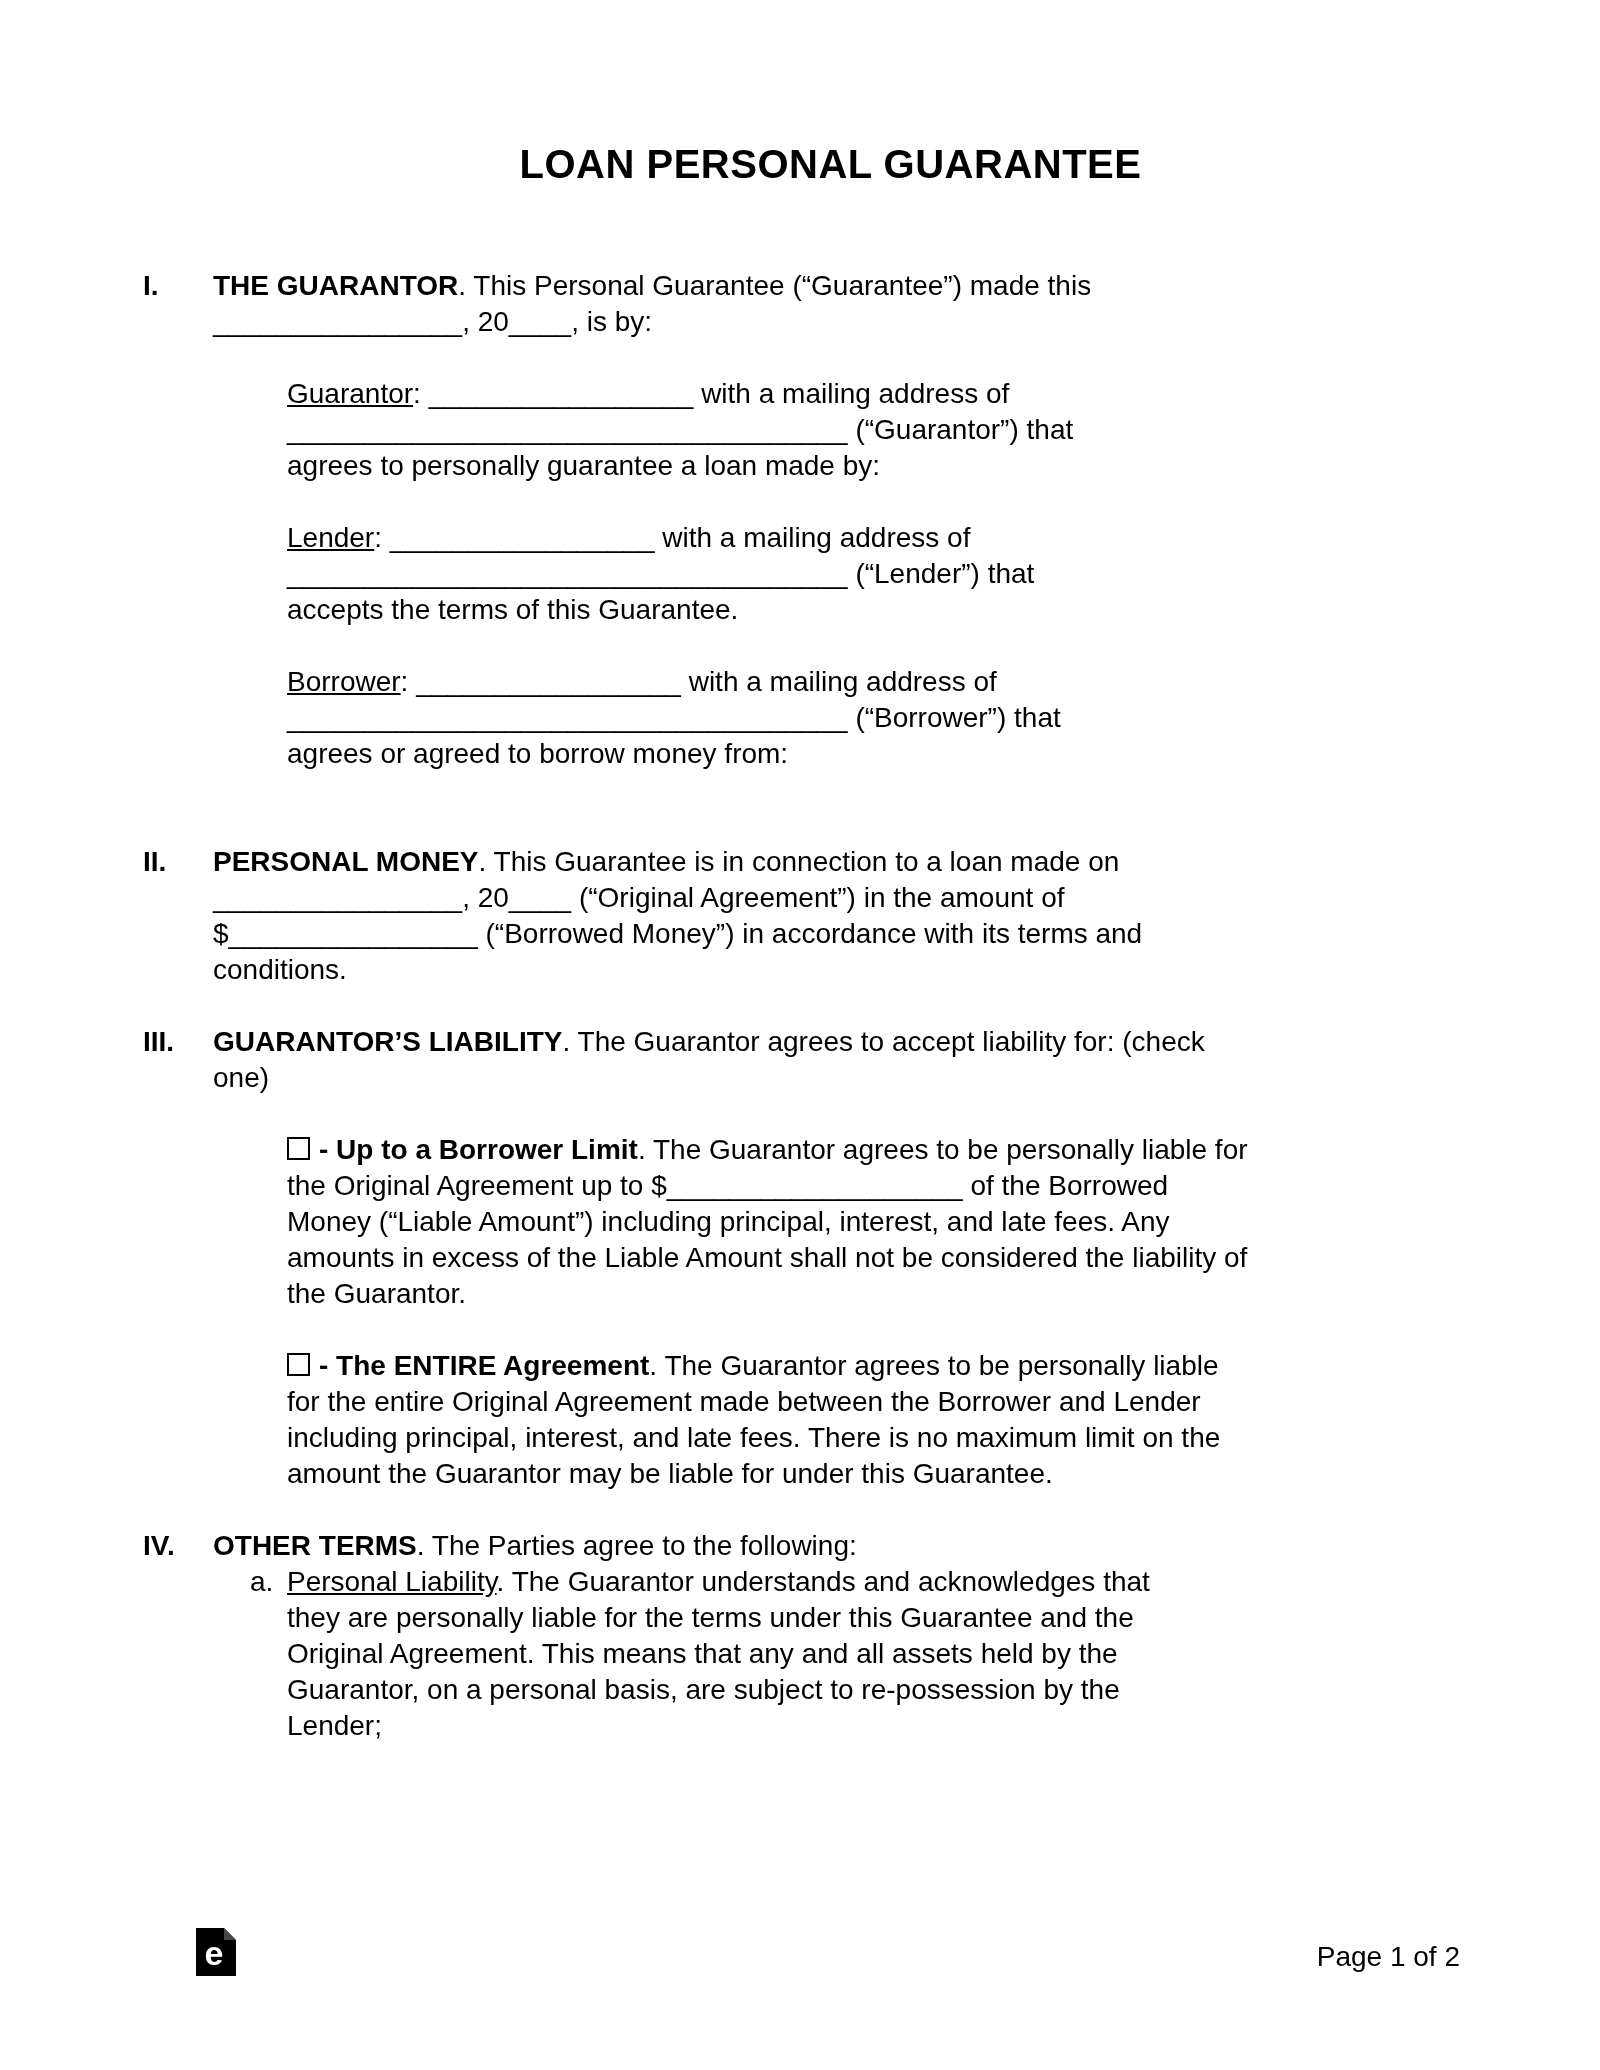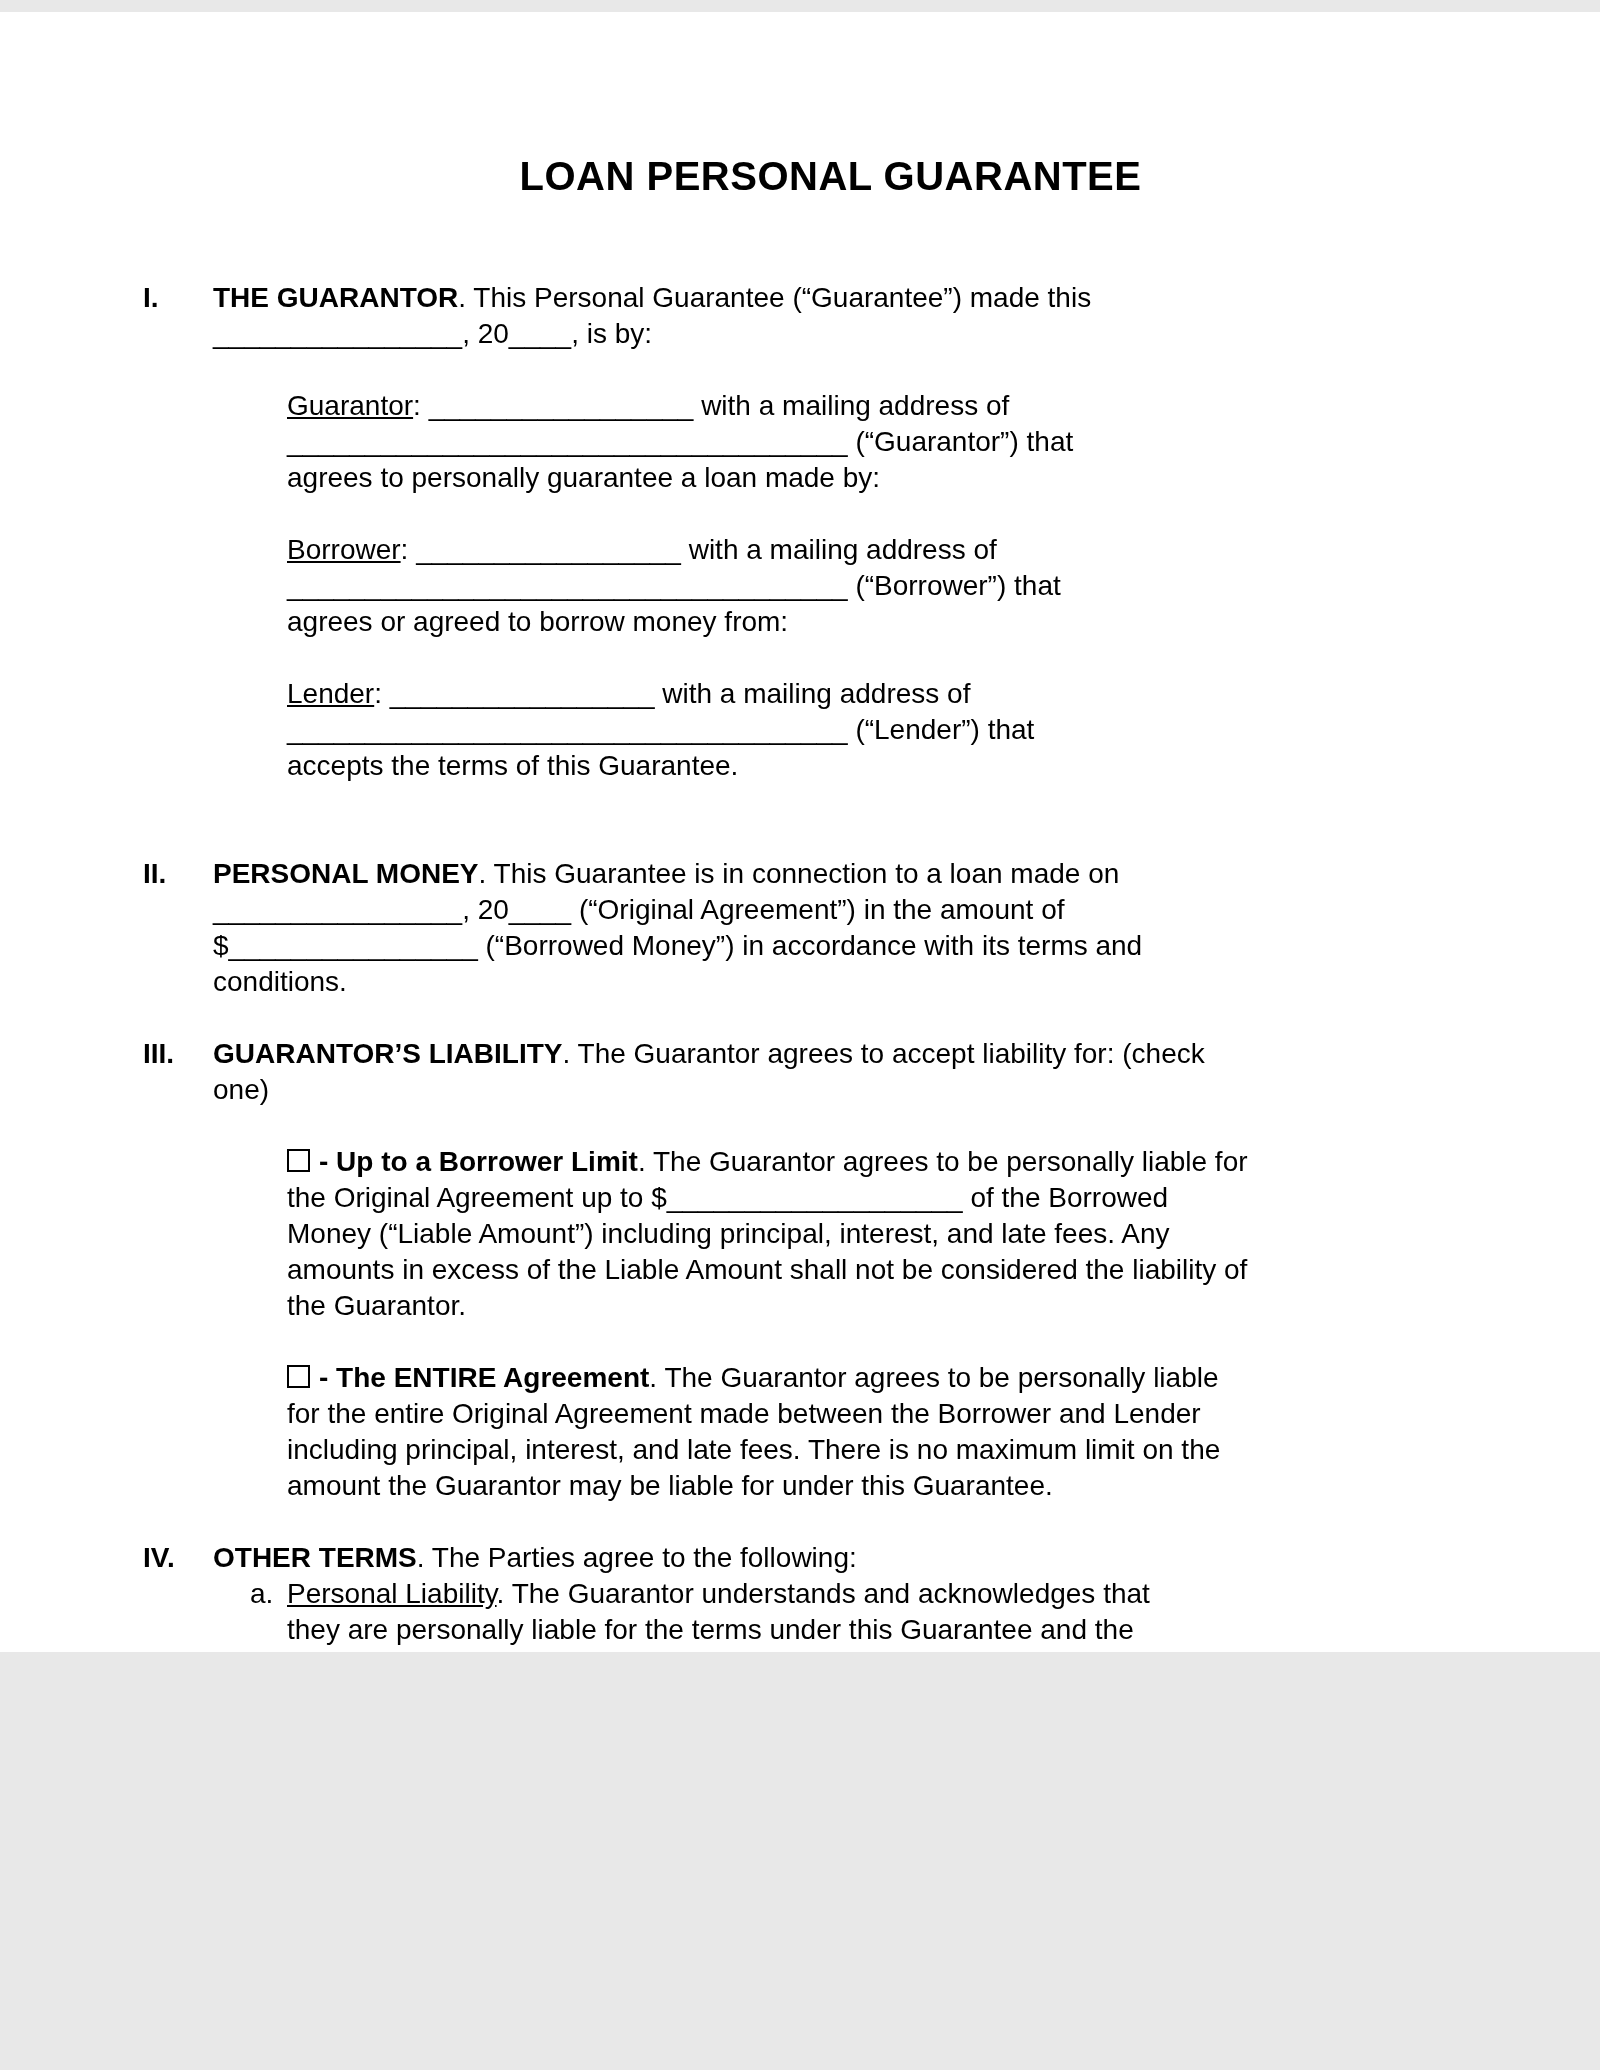--- a/index.html
+++ b/index.html
@@ -1,17 +1,17 @@
 <!DOCTYPE html>
 <html><head>
 <meta charset="utf-8">
 <style>
   html,body { margin:0; padding:0; background:#e8e8e8; }
   .page {
-    width:1600px; height:1640px; position:relative; margin:12px auto;
+    width:1600px; height:2070px; position:relative; margin:0 auto;
     background:#ffffff; color:#000;
     font-family:"Liberation Sans","DejaVu Sans",sans-serif;
     font-size:28px; line-height:36px;
     box-sizing:border-box; padding:140px 82px 0 143px;
     overflow:hidden;
   }
   .title {
     font-size:40px; line-height:48px; font-weight:700;
     text-align:center; margin:0 0 80px 0; letter-spacing:0.5px;
   }
@@ -58,27 +58,27 @@
   <div class="section">
     <div class="num">I.</div>
     <div class="sec-body">
       <p class="par"><span class="b">THE GUARANTOR</span><span>. This Personal Guarantee (“Guarantee”) made this
 ________________, 20____, is by:</span></p>
 
       <p class="par indent"><span class="u">Guarantor</span><span>: _________________ with a mailing address of
 ____________________________________ (“Guarantor”) that
 agrees to personally guarantee a loan made by:</span></p>
 
+      <p class="par indent"><span class="u">Lender</span><span>: _________________ with a mailing address of
+____________________________________ (“Lender”) that
+accepts the terms of this Guarantee.</span></p>
+
       <p class="par indent"><span class="u">Borrower</span><span>: _________________ with a mailing address of
 ____________________________________ (“Borrower”) that
 agrees or agreed to borrow money from:</span></p>
-
-      <p class="par indent"><span class="u">Lender</span><span>: _________________ with a mailing address of
-____________________________________ (“Lender”) that
-accepts the terms of this Guarantee.</span></p>
 
     </div>
   </div>
 
   <div class="section">
     <div class="num">II.</div>
     <div class="sec-body">
       <p class="par last"><span class="b">PERSONAL MONEY</span><span>. This Guarantee is in connection to a loan made on
 ________________, 20____ (“Original Agreement”) in the amount of
 $________________ (“Borrowed Money”) in accordance with its terms and

